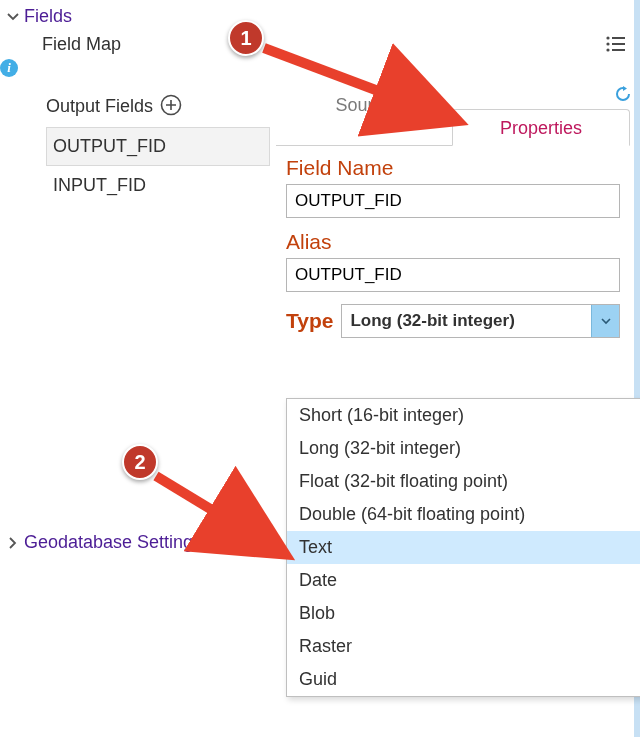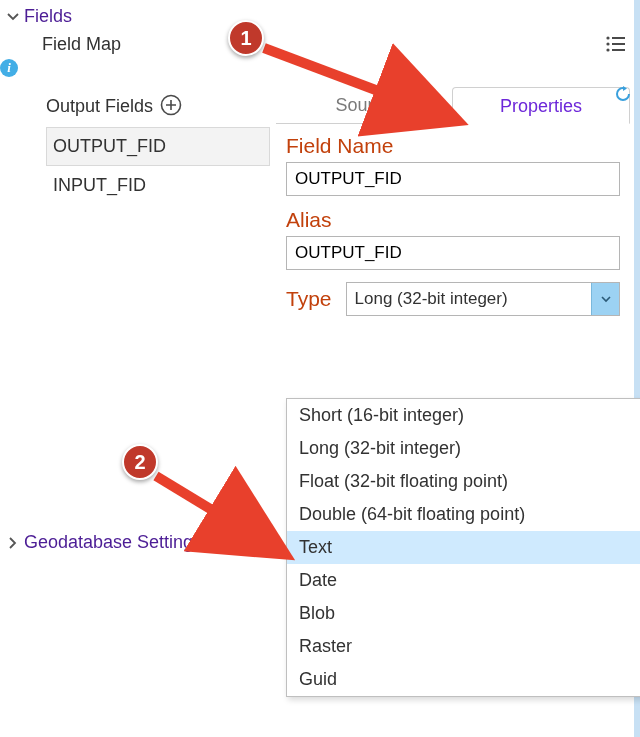--- a/index.html
+++ b/index.html
@@ -114,25 +114,26 @@
     color: #7a7a7a;
   }
   .tab {
     flex: 1;
     text-align: center;
     padding: 8px 0 6px 0;
     cursor: pointer;
     border-bottom: 1px solid #d0d0d0;
   }
   .tab.active {
-    color: #6d28d9;
+    color: #be185d;
     border: 1px solid #d0d0d0;
     border-bottom: 1px solid #fff;
     border-radius: 4px 4px 0 0;
     background: #fff;
+    margin-top: 22px;
   }
   .props-body {
     border-top: none;
     padding: 10px 10px 0 10px;
   }
   .prop-label {
     color: #c2410c;
     font-size: 21px;
     margin-bottom: 4px;
     display:block;
@@ -142,21 +143,22 @@
     border: 1px solid #b5b5b5;
     padding: 6px 8px;
     font-size: 17px;
     font-family: inherit;
     display:block;
     margin-bottom: 12px;
   }
   .type-row {
     display: flex;
     align-items: center;
-    gap: 14px;
+    gap: 8px;
+    font-weight: bold;
   }
   .type-dd {
     flex: 1;
     display: flex;
     align-items: center;
     border: 1px solid #b5b5b5;
     height: 34px;
     position: relative;
     cursor:pointer;
   }

